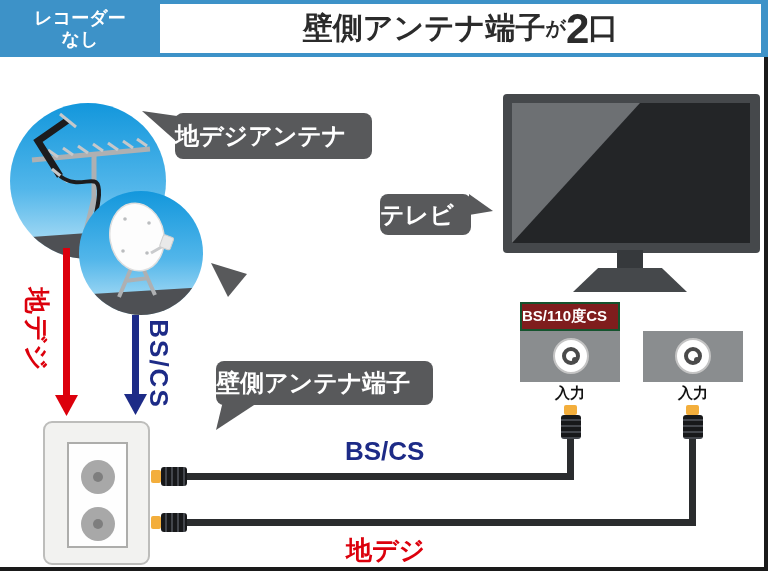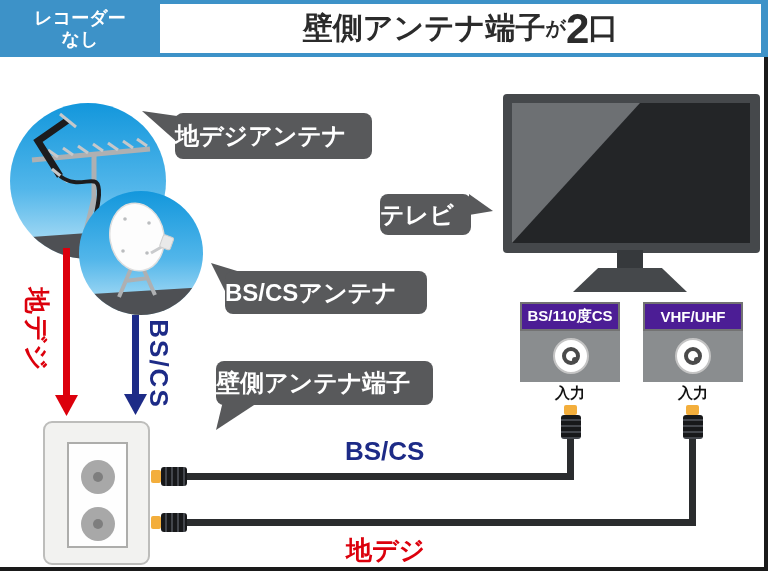--- a/index.html
+++ b/index.html
@@ -45,22 +45,22 @@
   
   .tv-frame{position:absolute;left:503px;top:94px;width:257px;height:159px;background:#45484B;border-radius:4px;}
   .tv-screen{position:absolute;left:512px;top:103px;width:238px;height:140px;background:#232527;}
   .tv-glare{position:absolute;left:512px;top:103px;width:128px;height:140px;background:#6D7073;
             clip-path:polygon(0 0,100% 0,0 100%);}
   .tv-neck{position:absolute;left:617px;top:250px;width:26px;height:22px;background:#36393C;}
   .tv-base{position:absolute;left:573px;top:268px;width:114px;height:24px;background:#45484B;
            clip-path:polygon(22% 0,78% 0,100% 100%,0 100%);}
 
   
-  .port-header{position:absolute;width:100px;height:29px;background:#4c1d95;border:2px solid #737373;
-               color:#fff;font-size:15px;display:flex;align-items:center;justify-content:center;white-space:nowrap;}
+  .port-header{position:absolute;width:100px;height:29px;background:#7f1d1d;border:2px solid #14532d;
+               color:#fff;font-size:15px;display:flex;align-items:center;justify-content:flex-start;white-space:nowrap;}
   .port-body{position:absolute;width:100px;height:51px;background:#8A8D8F;}
   .coax-outer{position:absolute;width:36px;height:36px;border-radius:50%;background:#fff;border:2px solid #C4C4C4;}
   .coax-mid{position:absolute;left:7px;top:7px;width:18px;height:18px;border-radius:50%;
             background:#fff;border:4px solid #4A4A4A;}
   .coax-dot{position:absolute;left:6px;top:6px;width:6px;height:6px;border-radius:50%;background:#4A4A4A;}
   .input-label{position:absolute;width:100px;text-align:center;font-size:15px;color:#111;}
 
   
   .plug-tip{position:absolute;background:#F3AE3C;border-radius:2px;}
   .plug-body{position:absolute;background:#1F2123;border-radius:3px;}
@@ -137,23 +137,20 @@
     <path d="M187 476.5 H570.5 V438" stroke="#2A2C2E" stroke-width="7" fill="none"></path>
     <path d="M187 522.5 H692.5 V438" stroke="#2A2C2E" stroke-width="7" fill="none"></path>
   </svg>
 
   <div class="bubble" style="left:175px;top:113px;width:197px;height:46px;">
     <span>地デジアンテナ</span>
   </div>
   <div class="bubble" style="left:380px;top:182px;width:91px;height:41px;margin-top:12px;">
     <span>テレビ</span>
   </div>
-  <div class="bubble" style="left:225px;top:271px;width:202px;height:43px;">
-    <span>BS/CSアンテナ</span>
-  </div>
   <div class="bubble" style="left:216px;top:361px;width:217px;height:44px;">
     <span>壁側アンテナ端子</span>
   </div>
 
   <div class="vlabel" style="left:-27px;top:316px;width:128px;color:#DC000C;">地デジ</div>
   <div class="vlabel" style="left:105px;top:350px;width:108px;color:#1D2B87;">BS/CS</div>
 
   <div class="plate">
     <div class="plate-inner">
       <div class="terminal" style="left:12px;top:16px;">
@@ -175,23 +172,20 @@
     <span>BS/110度CS</span>
   </div>
   <div class="port-body" style="left:520px;top:331px;"></div>
   <div class="coax-outer" style="left:553px;top:338px;">
     <div class="coax-mid">
       <div class="coax-dot"></div>
     </div>
   </div>
   <div class="input-label" style="left:520px;top:384px;">入力</div>
 
-  <div class="port-header" style="left:643px;top:302px;">
-    <span>VHF/UHF</span>
-  </div>
   <div class="port-body" style="left:643px;top:331px;"></div>
   <div class="coax-outer" style="left:675px;top:338px;">
     <div class="coax-mid">
       <div class="coax-dot"></div>
     </div>
   </div>
   <div class="input-label" style="left:643px;top:384px;">入力</div>
 
   <div class="plug-tip" style="left:151px;top:470px;width:10px;height:13px;"></div>
   <div class="plug-body ribs-v" style="left:161px;top:467px;width:26px;height:19px;"></div>

